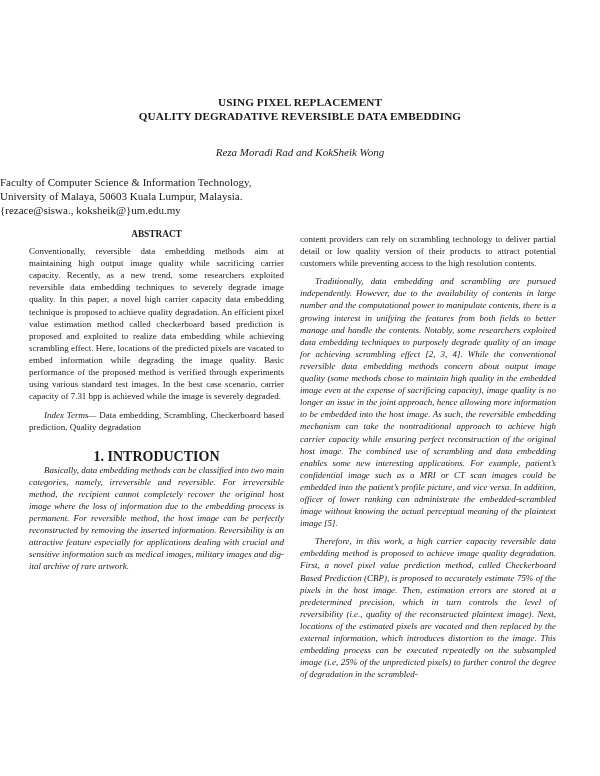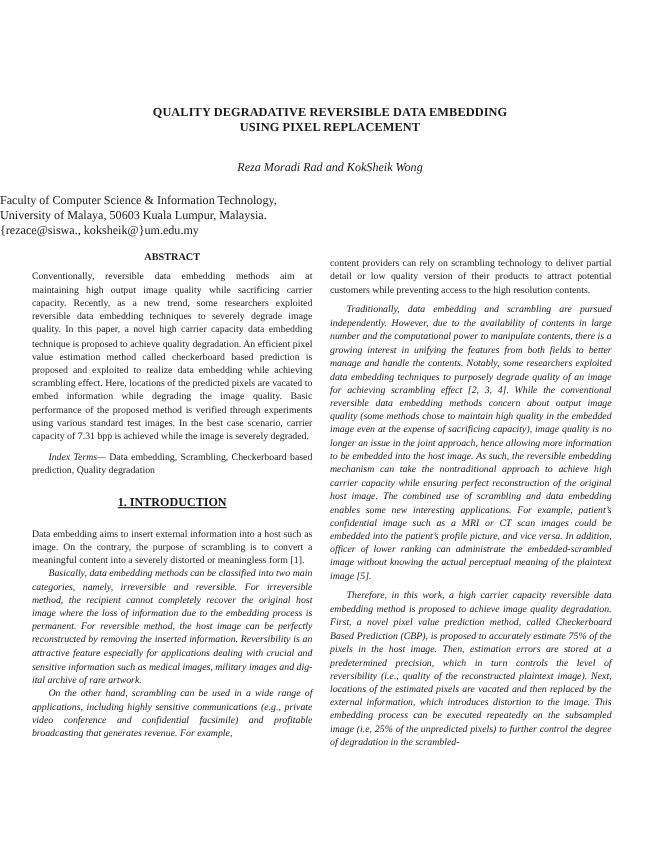--- a/index.html
+++ b/index.html
@@ -9,51 +9,49 @@
            font-weight: bold; font-size: 11.2px; line-height: 13.5px; letter-spacing: 0.1px; }
   .authors { position: absolute; top: 146px; left: 0; width: 600px; text-align: center;
              font-style: italic; font-size: 11px; line-height: 13px; }
   .affil { position: absolute; top: 175px; left: 0; width: 486px; text-align: left;
            font-size: 11px; line-height: 14px; }
   .col { position: absolute; width: 255px; font-size: 8.95px; line-height: 12.1px;
          text-align: justify; hyphens: manual; }
   .col.left { left: 29px; top: 228px; }
   .col.right { left: 300px; top: 233px; width: 256px; }
   .sec-head { text-align: center; font-weight: bold; font-size: 9.3px; margin: 0 0 5px 0; }
-  .sec-head.intro { margin-top: 17px; margin-bottom: 16px; font-size: 11px; text-decoration: underline; }
+  .sec-head.intro { margin-top: 17px; margin-bottom: 1px; font-size: 14px; }
   p { margin: 0; }
   .indent { text-indent: 15px; font-style: italic; }
   .gap { margin-top: 6px; }
   .index-terms { text-indent: 15px; margin-top: 7px; }
   .index-label { font-weight: normal; font-style: italic; }
 </style>
 </head>
 <body>
 
 <div class="title">
+  <div>USING PIXEL REPLACEMENT</div>
   <div>QUALITY DEGRADATIVE REVERSIBLE DATA EMBEDDING</div>
-  <div>USING PIXEL REPLACEMENT</div>
 </div>
 
 <div class="authors">Reza Moradi Rad and KokSheik Wong</div>
 
 <div class="affil">
   <div>Faculty of Computer Science &amp; Information Technology,</div>
   <div>University of Malaya, 50603 Kuala Lumpur, Malaysia.</div>
   <div>{rezace@siswa., koksheik@}um.edu.my</div>
 </div>
 
 <div class="col left">
   <div class="sec-head">ABSTRACT</div>
   <p>Conventionally, reversible data embedding methods aim at maintaining high output image quality while sacrificing car­rier capacity. Recently, as a new trend, some researchers ex­ploited reversible data embedding techniques to severely de­grade image quality. In this paper, a novel high carrier ca­pacity data embedding technique is proposed to achieve qual­ity degradation. An efficient pixel value estimation method called checkerboard based prediction is proposed and ex­ploited to realize data embedding while achieving scrambling effect. Here, locations of the predicted pixels are vacated to embed information while degrading the image quality. Basic performance of the proposed method is verified through ex­periments using various standard test images. In the best case scenario, carrier capacity of 7.31 bpp is achieved while the image is severely degraded.</p>
   <p class="index-terms"><span class="index-label">Index Terms—</span><span> Data embedding, Scrambling, Checker­board based prediction, Quality degradation</span></p>
 
   <div class="sec-head intro">1. INTRODUCTION</div>
-  <p>Data embedding aims to insert external information into a host such as image. On the contrary, the purpose of scram­bling is to convert a meaningful content into a severely dis­torted or meaningless form [1].</p>
   <p class="indent">Basically, data embedding methods can be classified into two main categories, namely, irreversible and reversible. For irreversible method, the recipient cannot completely recover the original host image where the loss of information due to the embedding process is permanent. For reversible method, the host image can be perfectly reconstructed by removing the inserted information. Reversibility is an attractive feature especially for applications dealing with crucial and sensitive information such as medical images, military images and dig­ital archive of rare artwork.</p>
-  <p class="indent">On the other hand, scrambling can be used in a wide range of applications, including highly sensitive communications (e.g., private video conference and confidential facsimile) and profitable broadcasting that generates revenue. For example,</p>
 </div>
 
 <div class="col right">
   <p>content providers can rely on scrambling technology to de­liver partial detail or low quality version of their products to attract potential customers while preventing access to the high resolution contents.</p>
   <p class="indent gap">Traditionally, data embedding and scrambling are pursued independently. However, due to the availability of contents in large number and the computational power to manipulate contents, there is a growing interest in unifying the features from both fields to better manage and handle the contents. Notably, some researchers exploited data embedding tech­niques to purposely degrade quality of an image for achieving scrambling effect [2, 3, 4]. While the conventional reversible data embedding methods concern about output image quality (some methods chose to maintain high quality in the embed­ded image even at the expense of sacrificing capacity), im­age quality is no longer an issue in the joint approach, hence allowing more information to be embedded into the host im­age. As such, the reversible embedding mechanism can take the nontraditional approach to achieve high carrier capacity while ensuring perfect reconstruction of the original host im­age. The combined use of scrambling and data embedding enables some new interesting applications. For example, pa­tient’s confidential image such as a MRI or CT scan images could be embedded into the patient’s profile picture, and vice versa. In addition, officer of lower ranking can administrate the embedded-scrambled image without knowing the actual perceptual meaning of the plaintext image [5].</p>
   <p class="indent gap">Therefore, in this work, a high carrier capacity reversible data embedding method is proposed to achieve image qual­ity degradation. First, a novel pixel value prediction method, called Checkerboard Based Prediction (CBP), is proposed to accurately estimate 75% of the pixels in the host image. Then, estimation errors are stored at a predetermined pre­cision, which in turn controls the level of reversibility (i.e., quality of the reconstructed plaintext image). Next, locations of the estimated pixels are vacated and then replaced by the external information, which introduces distortion to the im­age. This embedding process can be executed repeatedly on the subsampled image (i.e, 25% of the unpredicted pixels) to further control the degree of degradation in the scrambled-</p>
 </div>
 
 </body></html>

